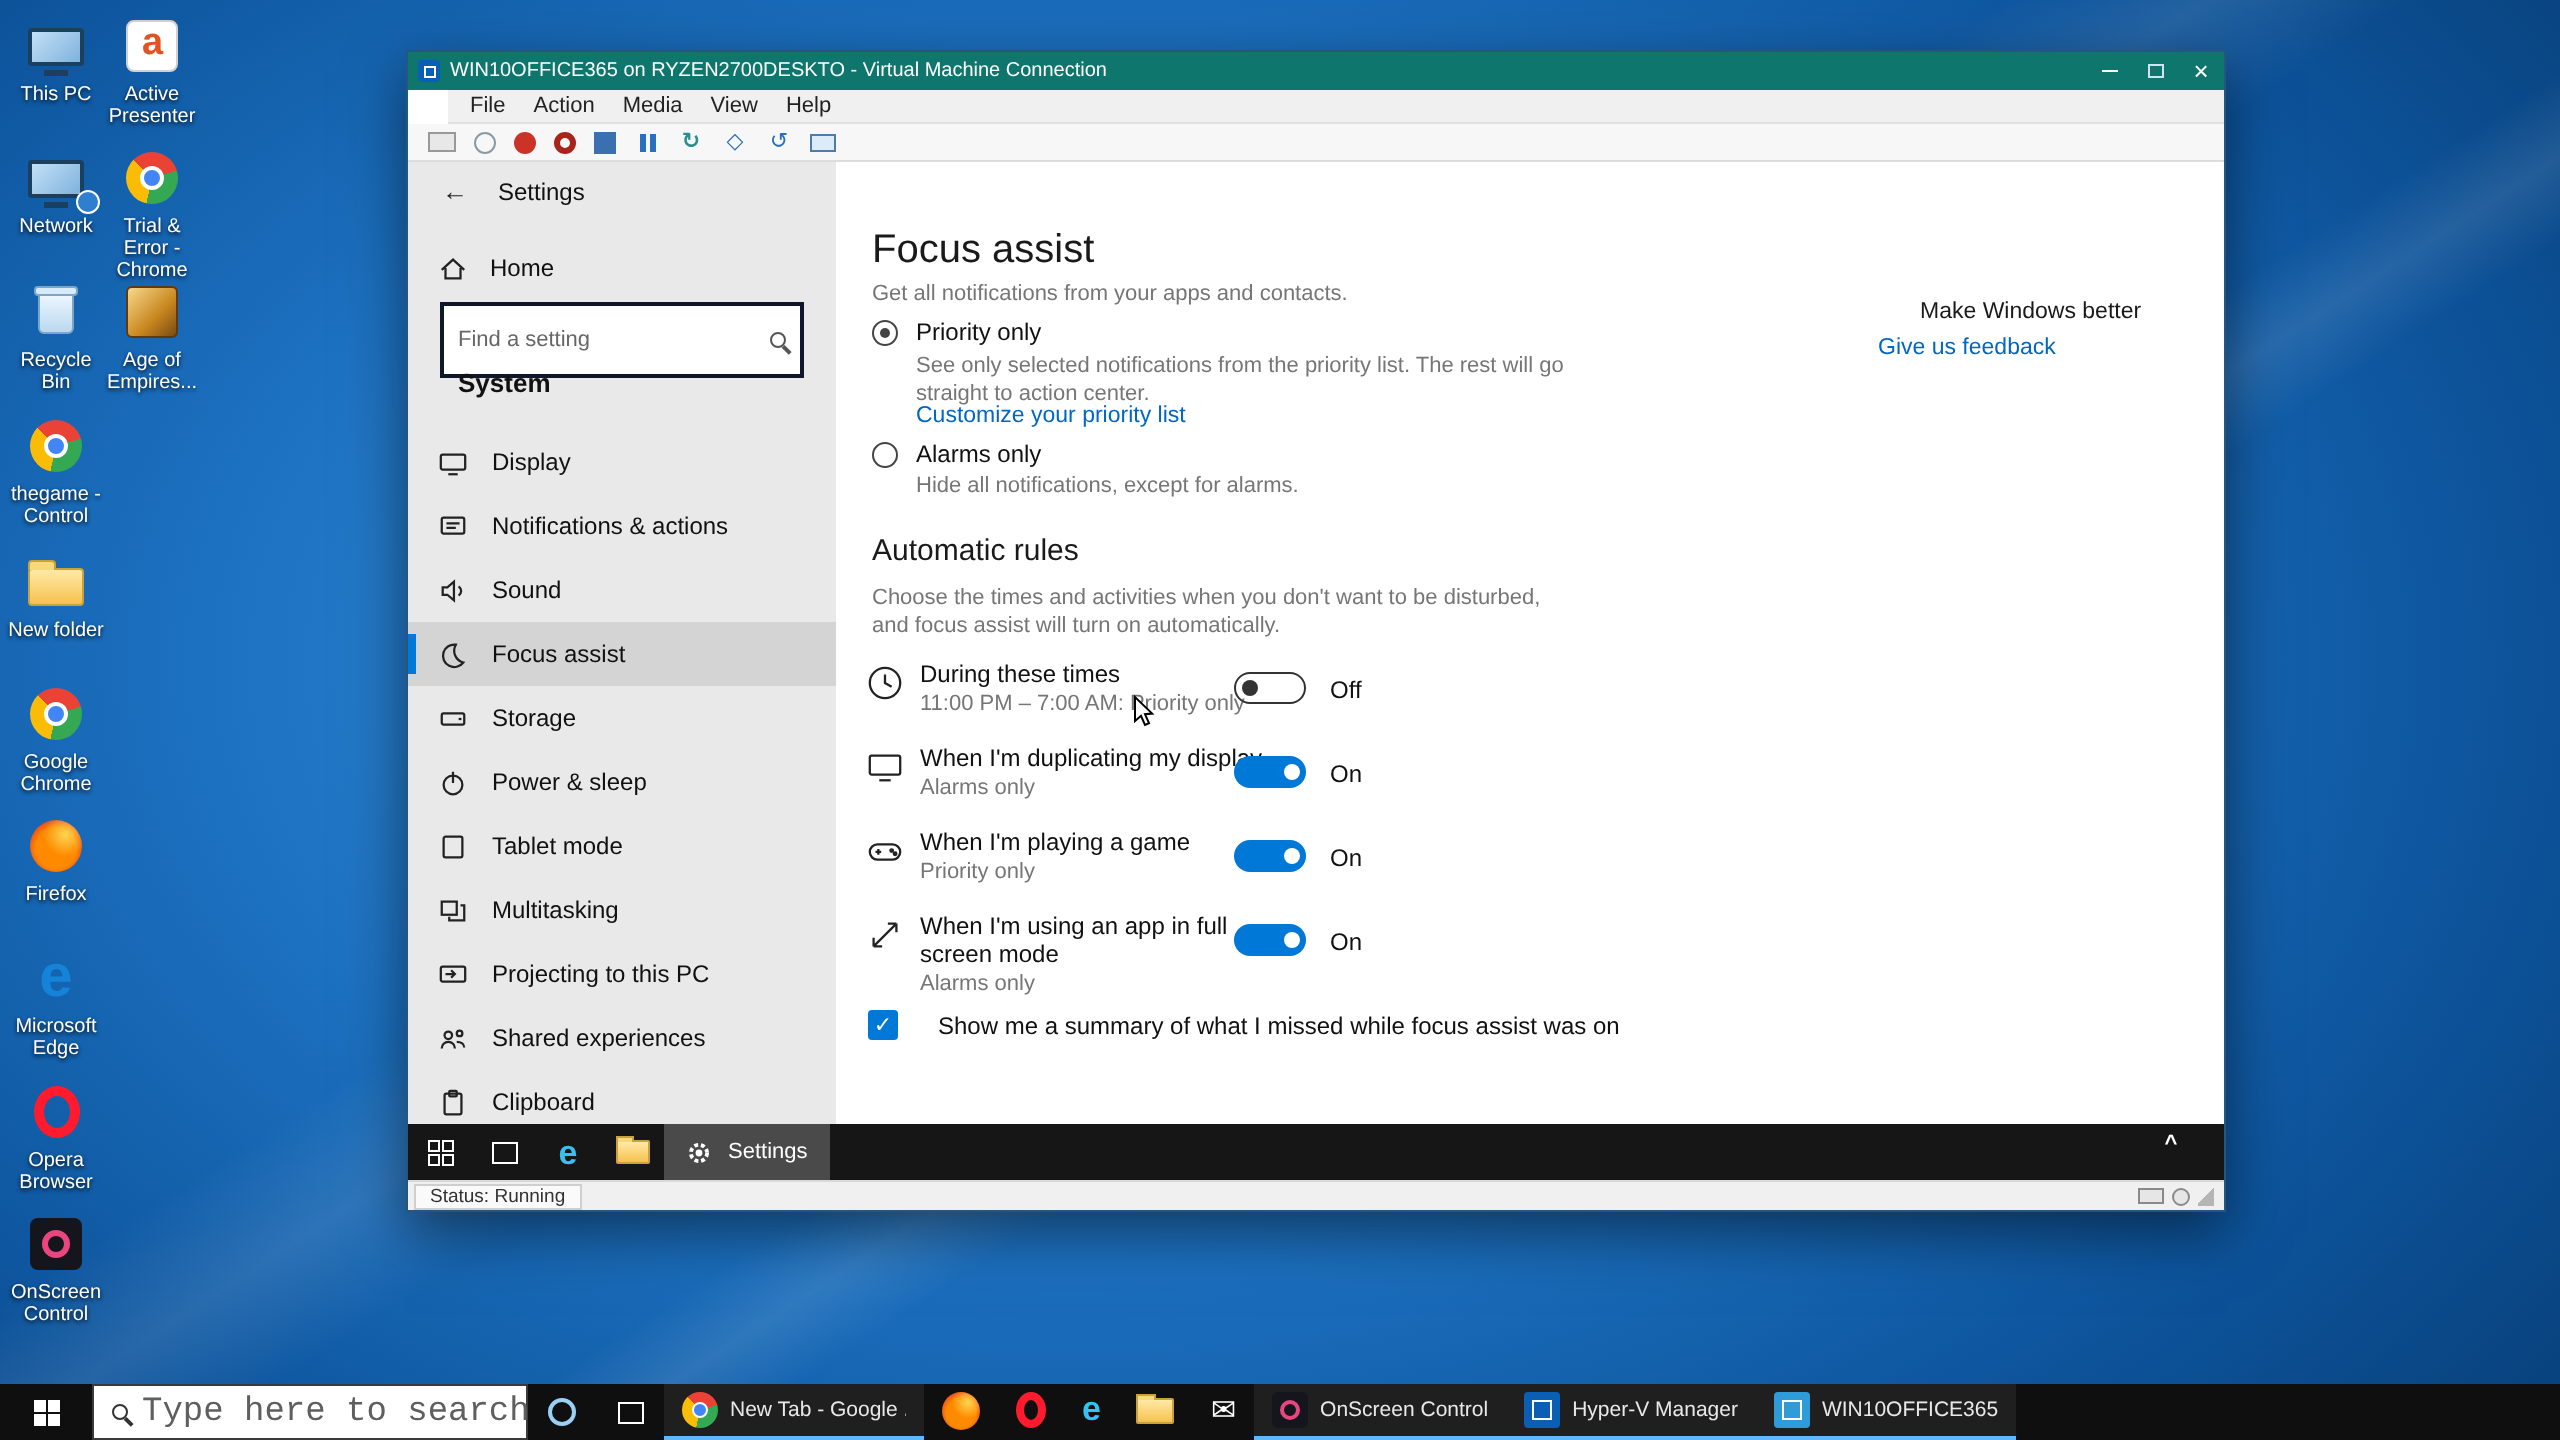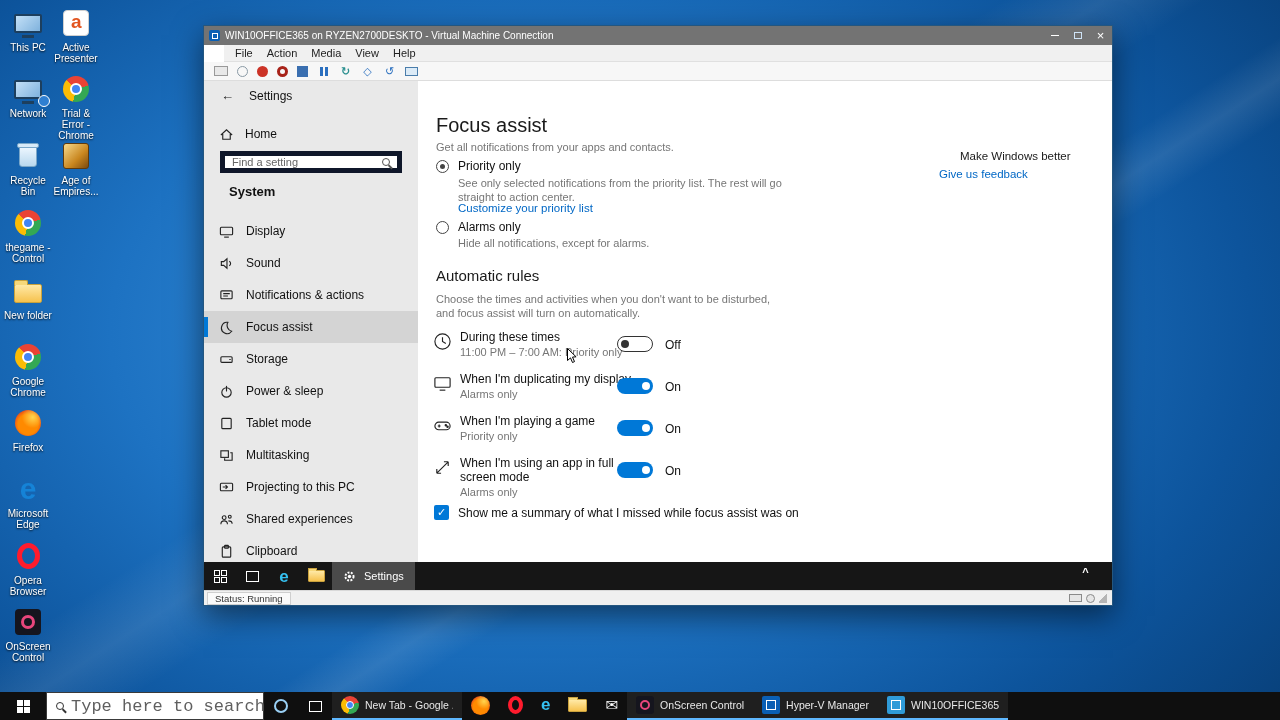--- a/index.html
+++ b/index.html
@@ -36,21 +36,21 @@
   .edg::before { content:"e"; font-size:30px; line-height:26px; font-weight:bold; color:#1583d7; }
   .opr { width:23px; height:26px; border-radius:50%; border:5px solid #ff1b2d; }
   .osc { width:26px; height:26px; border-radius:4px; background:#15151e; position:relative; }
   .osc::after { content:""; position:absolute; inset:6px; border-radius:50%; border:3px solid #e8467c; }
   .apx { width:26px; height:26px; border-radius:4px; background:#fff; border:1px solid #d0d0d0; position:relative; }
   .apx::after { content:"a"; position:absolute; left:7px; top:0px; color:#e2541f; font-weight:bold; font-size:19px; }
 
   
   .vmwin { position:absolute; left:203px; top:25px; width:910px; height:581px; background:#fff;
     border:1px solid #24567f; box-shadow:0 10px 28px rgba(0,0,0,.5); display:flex; flex-direction:column; }
-  .vmtitle { height:19px; background:#737373; display:flex; align-items:center; padding:0 0 0 5px; gap:5px; }
+  .vmtitle { height:19px; background:#0f766e; display:flex; align-items:center; padding:0 0 0 5px; gap:5px; }
   .hvico { width:11px; height:11px; border-radius:2px; background:#0a5fb4; position:relative; flex:none; }
   .hvico::after { content:""; position:absolute; inset:2.5px; border:1.5px solid #fff; }
   .vmtitle .t { color:#fff; font-size:10px; flex:1; white-space:nowrap; overflow:hidden; }
   .wc { display:flex; height:19px; }
   .wc span { width:23px; display:flex; align-items:center; justify-content:center; color:#fff; font-size:11px; }
   .mnb { width:8px; height:1px; background:#fff; display:block; }
   .mxb { width:8px; height:7px; border:1px solid #cfe3f6; display:block; }
   .clx::before { content:"×"; font-size:13px; }
 
   .vmmenu { height:17px; background:#f0f0f0; border-bottom:1px solid #e0e0e0; display:flex; align-items:center; font-size:11px; color:#222; padding-left:4px;margin-left:20px; }
@@ -70,21 +70,21 @@
   .ti-mon { width:13px; height:9px; border:1.5px solid #4a7dab; background:#dcebf7; }
 
   .vmscreen { flex:1; position:relative; background:#fff; overflow:hidden; }
   .setapp { position:absolute; inset:0 0 28px 0; background:#fff; overflow:hidden; }
 
   
   .sb { position:absolute; left:0; top:0; bottom:0; width:214px; background:#e9e9e9; }
   .sbtop { position:absolute; top:7px; left:17px; display:flex; gap:15px; align-items:center; font-size:12px; color:#111; }
   .backar::before { content:"←"; font-size:13px; color:#222; }
   .sbhome { position:absolute; top:38px; left:0; width:100%; height:30px; display:flex; align-items:center; padding-left:15px; gap:11px; font-size:12px; color:#111; }
-  .sbsearch { position:absolute; top:70px; left:16px; width:182px; height:22px; background:#fff; border:5px solid #0f172a; display:flex; align-items:center; padding:0 7px; }
+  .sbsearch { position:absolute; top:70px; left:16px; width:182px; height:38px; background:#fff; border:2px solid #0f172a; display:flex; align-items:center; padding:0 7px; }
   .sbsearch input { border:none; outline:none; flex:1; font-size:11px; color:#333; font-family:inherit; background:transparent; }
   .sbsearch input::placeholder { color:#666; }
   .mag { width:8px; height:8px; border:1.5px solid #555; border-radius:50%; position:relative; flex:none; }
   .mag::after { content:""; position:absolute; width:5px; height:1.5px; background:#555; transform:rotate(45deg); right:-4px; bottom:-2px; }
   .sbsys { position:absolute; top:103px; left:25px; font-size:13px; font-weight:700; color:#111; }
   .sbnav { position:absolute; top:134px; left:0; width:100%; }
   .nit { height:32px; display:flex; align-items:center; padding-left:15px; gap:12px; font-size:12px; color:#111; position:relative; }
   .nit.sel { background:#d4d4d4; }
   .nit.sel::before { content:""; position:absolute; left:0; top:6px; bottom:6px; width:4px; background:#0078d7; }
   .nicon { width:15px; height:15px; flex:none; stroke:#222; fill:none; stroke-width:1.2; }
@@ -107,21 +107,21 @@
   .rule { position:absolute; left:15px; right:20px; height:44px; }
   .ricon { position:absolute; left:0; top:2px; width:19px; height:19px; stroke:#222; fill:none; stroke-width:1.2; }
   .rtxt { position:absolute; left:27px; top:0; width:185px; font-size:12px; color:#111; line-height:14px; }
   .rsub { font-size:11px; color:#767676; margin-top:1px; }
   .tog { position:absolute; left:184px; top:6px; width:36px; height:16px; border-radius:8px; }
   .tog.off { border:1.5px solid #333; }
   .tog.off::after { content:""; position:absolute; left:3px; top:2.5px; width:8px; height:8px; border-radius:50%; background:#333; }
   .tog.on { background:#0078d7; }
   .tog.on::after { content:""; position:absolute; right:3px; top:4px; width:8px; height:8px; border-radius:50%; background:#fff; }
   .tstate { position:absolute; left:232px; top:8px; font-size:12px; color:#111; }
-  .cbrow { position:absolute; left:16px; top:424px; display:flex; align-items:center; gap:9px; font-size:12px; color:#111; }
+  .cbrow { position:absolute; left:16px; top:424px; display:flex; align-items:center; gap:20px; font-size:12px; color:#111; }
   .cbx { width:15px; height:15px; background:#0078d7; border-radius:2px; color:#fff; display:flex; align-items:center; justify-content:center; flex:none; }
   .cbx::before { content:"✓"; font-size:11px; }
   .sidelinks { position:absolute; left:521px; top:66px; font-size:11.5px; line-height:18px; }
   .sl1 { color:#1a1a1a;padding-left:21px; }
   .sl2 { color:#0067c5; }
 
   
   .vmtb { position:absolute; left:0; right:0; bottom:0; height:28px; background:#161616; display:flex; align-items:stretch; }
   .vbtn { width:32px; display:flex; align-items:center; justify-content:center; }
   .wl { display:grid; grid-template-columns:6px 6px; grid-template-rows:6px 6px; gap:1px; }
@@ -323,31 +323,31 @@
           <div class="sbnav">
             <div class="nit">
               <svg class="nicon" viewBox="0 0 16 16">
                   <rect x="1.5" y="3.5" width="13" height="8" rx="1"></rect>
                   <path d="M5.5 14h5"></path>
                 </svg>
               <span>Display</span>
             </div>
             <div class="nit">
               <svg class="nicon" viewBox="0 0 16 16">
+                  <rect x="2" y="3" width="12" height="8.5" rx="1"></rect>
+                  <path d="M4.5 6h7M4.5 8.5h5"></path>
+                </svg>
+              <span>Notifications &amp; actions</span>
+            </div>
+            <div class="nit">
+              <svg class="nicon" viewBox="0 0 16 16">
                   <path d="M2.5 6v4h2.5L8.5 13V3L5 6z"></path>
                   <path d="M11 5.5c1.8 1.4 1.8 3.6 0 5"></path>
                 </svg>
               <span>Sound</span>
-            </div>
-            <div class="nit">
-              <svg class="nicon" viewBox="0 0 16 16">
-                  <rect x="2" y="3" width="12" height="8.5" rx="1"></rect>
-                  <path d="M4.5 6h7M4.5 8.5h5"></path>
-                </svg>
-              <span>Notifications &amp; actions</span>
             </div>
             <div class="nit sel">
               <svg class="nicon" viewBox="0 0 16 16">
                   <path d="M9.5 2.5a6 6 0 1 0 4 9.5 6.5 6.5 0 0 1-4-9.5z"></path>
                 </svg>
               <span>Focus assist</span>
             </div>
             <div class="nit">
               <svg class="nicon" viewBox="0 0 16 16">
                   <rect x="2" y="5" width="12" height="6" rx="1"></rect>

